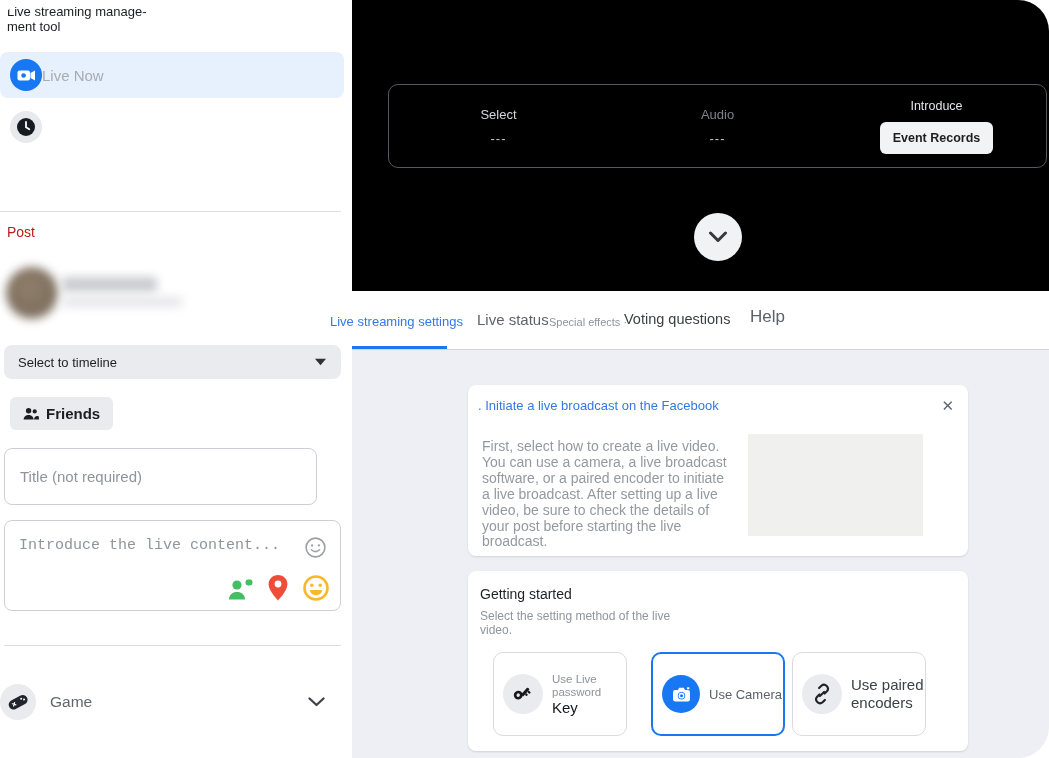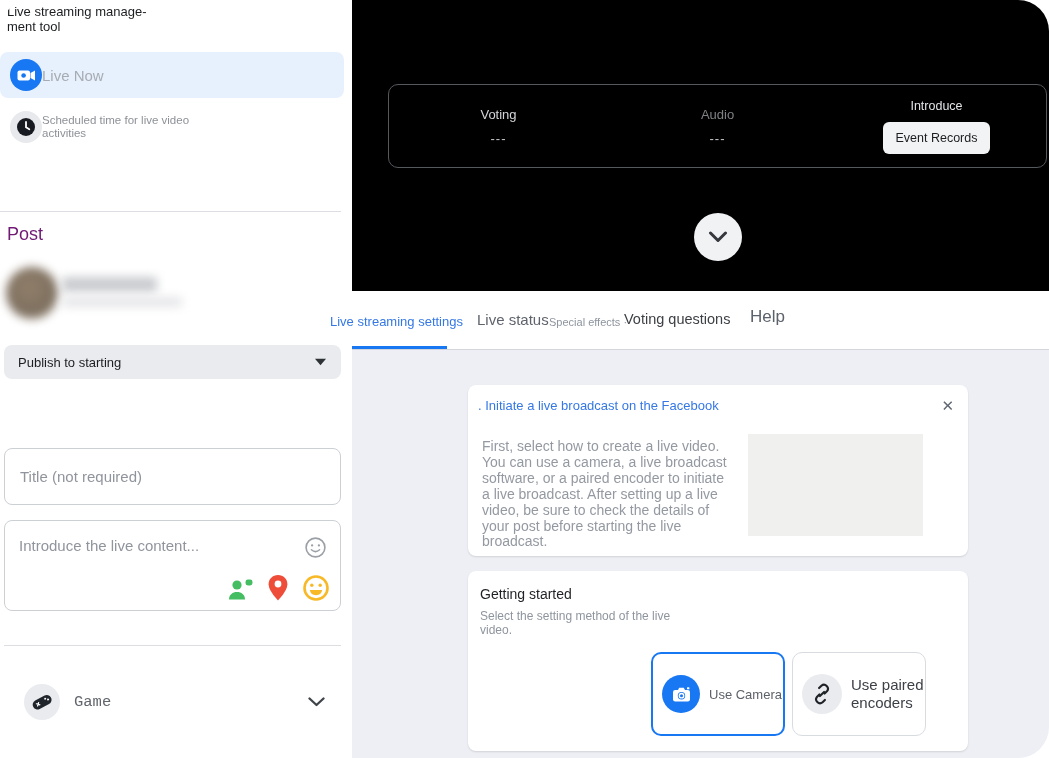--- a/index.html
+++ b/index.html
@@ -10,61 +10,61 @@
   .sb-title{position:absolute;left:7px;top:4px;width:168px;font-size:13px;line-height:15px;color:#1c1e21;}
   .nav-row{position:absolute;left:0;width:344px;height:46px;border-radius:8px;display:flex;align-items:center;
            padding-left:10px;box-sizing:border-box;cursor:pointer;}
   .nav-row.active{background:#e7f1fd;}
   .circ32{width:32px;height:32px;border-radius:50%;display:flex;align-items:center;justify-content:center;flex:none;}
   .bg-blue{background:#1877f2;} .bg-gray{background:#e7e9ec;}
   .nav-label{margin-left:0;}
   .lbl-lg{font-size:15px;color:#a7acb2;}
   .lbl-sm{font-size:11.5px;line-height:13px;color:#8d9197;width:190px;}
   .divider{position:absolute;height:1px;background:#dcdee3;}
-  .post-heading{position:absolute;left:7px;top:224px;font-size:18px;color:#701a75;text-align:right;}
+  .post-heading{position:absolute;left:7px;top:224px;font-size:14px;color:#b91c1c;text-align:right;}
   .avatar-blur{position:absolute;left:6px;top:267px;width:52px;height:52px;border-radius:50%;
                background:radial-gradient(circle at 45% 40%, #917f6a 0%, #7d6f5f 60%, #a99a86 100%);filter:blur(5px);}
   .name-blur{position:absolute;left:62px;top:277px;width:95px;height:15px;background:#c9cbcf;filter:blur(5px);border-radius:3px;}
   .name-blur2{position:absolute;left:62px;top:297px;width:120px;height:10px;background:#e5e6e9;filter:blur(5px);border-radius:3px;}
   .aud-select{position:absolute;left:4px;top:345px;width:337px;height:34px;background:#e9ebee;border-radius:8px;
               display:flex;align-items:center;justify-content:space-between;padding:0 14px;box-sizing:border-box;
               font-size:13px;color:#1c1e21;cursor:pointer;}
   .friends-btn{position:absolute;left:10px;top:397px;height:33px;padding:0 13px;background:#e9ebee;border:none;
                border-radius:6px;display:inline-flex;align-items:center;gap:7px;font-size:15px;font-weight:600;
                color:#1c1e21;font-family:inherit;cursor:pointer;}
-  .title-wrap{position:absolute;left:4px;top:448px;width:337px;height:57px;border:1px solid #ccd0d5;border-radius:8px;
+  .title-wrap{position:absolute;left:4px;top:448px;width:313px;height:57px;border:1px solid #ccd0d5;border-radius:8px;
               box-sizing:border-box;background:#fff;}
   .title-wrap input{width:100%;height:100%;border:none;outline:none;background:transparent;padding:0 15px;
                     font-size:15px;font-family:inherit;color:#1c1e21;box-sizing:border-box;}
   .title-wrap input::placeholder{color:#90949c;}
   .content-box{position:absolute;left:4px;top:520px;width:337px;height:91px;border:1px solid #ccd0d5;border-radius:8px;
-               box-sizing:border-box;background:#fff;}
+               box-sizing:border-box;background:#fff;font-family:Liberation Mono, monospace;}
   .content-box textarea{position:absolute;left:0;top:0;width:100%;height:50px;border:none;outline:none;resize:none;
                         background:transparent;padding:16px 42px 0 14px;font-size:15px;font-family:inherit;
                         color:#1c1e21;box-sizing:border-box;}
   .content-box textarea::placeholder{color:#90949c;}
   .emoji-top{position:absolute;right:13px;top:15px;width:24px;height:24px;cursor:pointer;background:none;border:none;padding:0;}
   .attach-row{position:absolute;right:10px;bottom:8px;display:flex;align-items:center;gap:13px;}
   .attach-row span{display:inline-flex;cursor:pointer;}
   .game-row{position:absolute;left:0;top:678px;width:341px;height:48px;display:flex;align-items:center;
-            padding-left:24px;box-sizing:border-box;cursor:pointer;font-family:Liberation Mono, monospace;}
+            padding-left:0;box-sizing:border-box;cursor:pointer;}
   .circ36{width:36px;height:36px;border-radius:50%;background:#e9ebef;display:flex;align-items:center;justify-content:center;flex:none;}
   .game-label{margin-left:14px;font-size:15.5px;color:#62666c;}
   .game-chev{margin-left:auto;margin-right:16px;display:inline-flex;}
   
   .main{position:absolute;left:352px;top:0;width:697px;height:758px;}
   .video-area{position:absolute;left:0;top:0;width:697px;height:291px;background:#000;}
   .stats-box{position:absolute;left:36px;top:84px;width:659px;height:84px;border:1px solid #55585d;border-radius:10px;
              box-sizing:border-box;display:flex;}
   .stat{flex:1;display:flex;flex-direction:column;align-items:center;justify-content:center;gap:9px;}
   .stat-label{font-size:13px;}
   .c-video{color:#d3d5d8;} .c-audio{color:#7f8285;} .c-op{color:#e2e4e7;font-size:12.5px;}
   .stat-value{font-size:13px;color:#c6c8cb;letter-spacing:1px;}
   .evt-btn{background:#f2f3f5;color:#1c1e21;border:none;border-radius:6px;padding:9px 13px;font-size:12.5px;
-           font-family:inherit;cursor:pointer;}
+           font-family:inherit;cursor:pointer;font-weight:bold;}
   .scroll-down{position:absolute;left:342px;top:213px;width:48px;height:48px;border-radius:50%;background:#f0f2f4;
                border:none;display:flex;align-items:center;justify-content:center;cursor:pointer;}
   .tabbar{position:absolute;left:0;top:291px;width:697px;height:59px;background:#fff;border-bottom:1px solid #d4d6db;
           box-sizing:border-box;}
   .tab{position:absolute;cursor:pointer;white-space:nowrap;}
   .tab-settings{left:-22px;top:23px;font-size:13px;color:#3578e5;}
   .tab-underline{position:absolute;left:0;bottom:0;width:95px;height:3px;background:#1877f2;}
   .tab-status{left:106px;top:20px;font-size:15px;color:#5f646c;margin-left:19px;}
   .tab-effects{left:197px;top:25px;font-size:11px;color:#8d949e;}
   .tab-voting{left:272px;top:20px;font-size:14.5px;color:#3c3f44;}
@@ -110,41 +110,51 @@
       <span class="nav-label lbl-lg">Live Now</span>
     </div>
 
     <div class="nav-row" style="top:104px">
       <span class="circ32 bg-gray">
         <svg width="22" height="22" viewBox="0 0 22 22">
             <circle cx="11" cy="11" r="9" fill="#171a20"></circle>
             <path d="M11 6v5.3l3.3 2" stroke="#fff" stroke-width="1.8" stroke-linecap="round" fill="none"></path>
           </svg>
       </span>
-      <span class="nav-label lbl-sm">Scheduled time for live video activities</span>
     </div>
 
 
     <div class="divider" style="top:211px;left:0;width:341px;"></div>
 
     <div class="post-heading">Post</div>
 
     <div class="avatar-blur"></div>
     <div class="name-blur"></div>
     <div class="name-blur2"></div>
 
     <div class="aud-select">
-      <span>Publish to starting</span>
+      <span>Select to timeline</span>
       <span style="display:inline-flex;">
         <svg width="13" height="8" viewBox="0 0 13 8">
             <path d="M1 .8h11L6.5 7.2z" fill="#2e3135"></path>
           </svg>
       </span>
     </div>
 
+    <button class="friends-btn">
+      <span style="display:inline-flex;">
+        <svg width="16" height="14" viewBox="0 0 16 14" fill="#1c1e21">
+            <circle cx="5.6" cy="3.8" r="2.7"></circle>
+            <path d="M.6 12.6c0-3 2.3-4.7 5-4.7s5 1.7 5 4.7z"></path>
+            <circle cx="11.7" cy="4.4" r="2.1"></circle>
+            <path d="M11 12.6c.1-2.4 1.6-4.1 4.5-3.5.4.9.5 2 .5 3.5z"></path>
+          </svg>
+      </span>
+      <span>Friends</span>
+    </button>
 
     <div class="title-wrap">
       <input placeholder="Title (not required)" style="">
     </div>
 
     <div class="content-box">
       <textarea placeholder="Introduce the live content..." style=""></textarea>
       <button class="emoji-top">
         <svg width="23" height="23" viewBox="0 0 23 23">
             <circle cx="11.5" cy="11.5" r="9.4" stroke="#9b9fa6" stroke-width="1.6" fill="none"></circle>
@@ -198,21 +208,21 @@
           </svg>
       </span>
     </div>
   </aside>
 
   <main class="main">
 
     <div class="video-area">
       <div class="stats-box">
         <div class="stat">
-          <div class="stat-label c-video">Voting</div>
+          <div class="stat-label c-video">Select</div>
           <div class="stat-value">---</div>
         </div>
         <div class="stat">
           <div class="stat-label c-audio">Audio</div>
           <div class="stat-value">---</div>
         </div>
         <div class="stat">
           <div class="stat-label c-op">Introduce</div>
           <button class="evt-btn">Event Records</button>
         </div>
@@ -241,20 +251,37 @@
         <div class="intro-title">. Initiate a live broadcast on the Facebook</div>
         <button class="close-btn">✕</button>
         <p class="intro-body">First, select how to create a live video. You can use a camera, a live broadcast software, or a paired encoder to initiate a live broadcast. After setting up a live video, be sure to check the details of your post before starting the live broadcast.</p>
         <div class="media-ph"></div>
       </section>
 
       <section class="card gs-card">
         <div class="gs-title">Getting started</div>
         <div class="gs-sub">Select the setting method of the live video.</div>
 
+        <div class="opt o1">
+          <span class="circ40">
+            <svg width="21" height="21" viewBox="0 0 21 21">
+                <g transform="rotate(42 10.5 10.5)" fill="#17191d">
+                  <circle cx="7" cy="14.5" r="4.4"></circle>
+                  <circle cx="7" cy="14.5" r="1.7" fill="#e9ebef"></circle>
+                  <rect x="8.6" y="2.5" width="3" height="10" rx="1"></rect>
+                  <rect x="11.6" y="4" width="3" height="2.2" rx="0.7"></rect>
+                  <rect x="11.6" y="7.6" width="2.4" height="2.2" rx="0.7"></rect>
+                </g>
+              </svg>
+          </span>
+          <span>
+            <span class="opt-small">Use Live password</span>
+            <span class="opt-big">Key</span>
+          </span>
+        </div>
 
         <div class="opt o2 selected">
           <span class="circ38b">
             <svg width="21" height="21" viewBox="0 0 21 21">
                 <rect x="2" y="6" width="17" height="11.5" rx="2.2" fill="#fff"></rect>
                 <path d="M7 6l1.2-2.2h4.6L14 6z" fill="#fff"></path>
                 <circle cx="10.5" cy="11.7" r="3.7" fill="#1877f2"></circle>
                 <circle cx="10.5" cy="11.7" r="2.2" fill="none" stroke="#fff" stroke-width="1.4"></circle>
                 <rect x="16" y="3.2" width="2.4" height="2" rx="0.5" fill="#fff"></rect>
               </svg>

